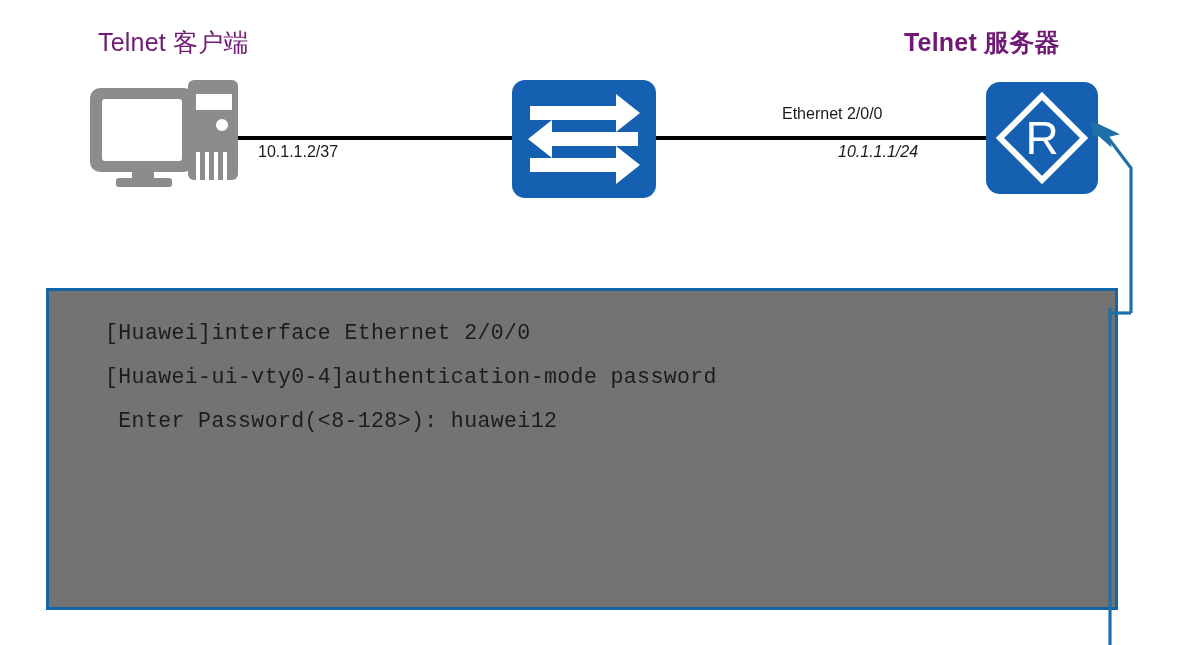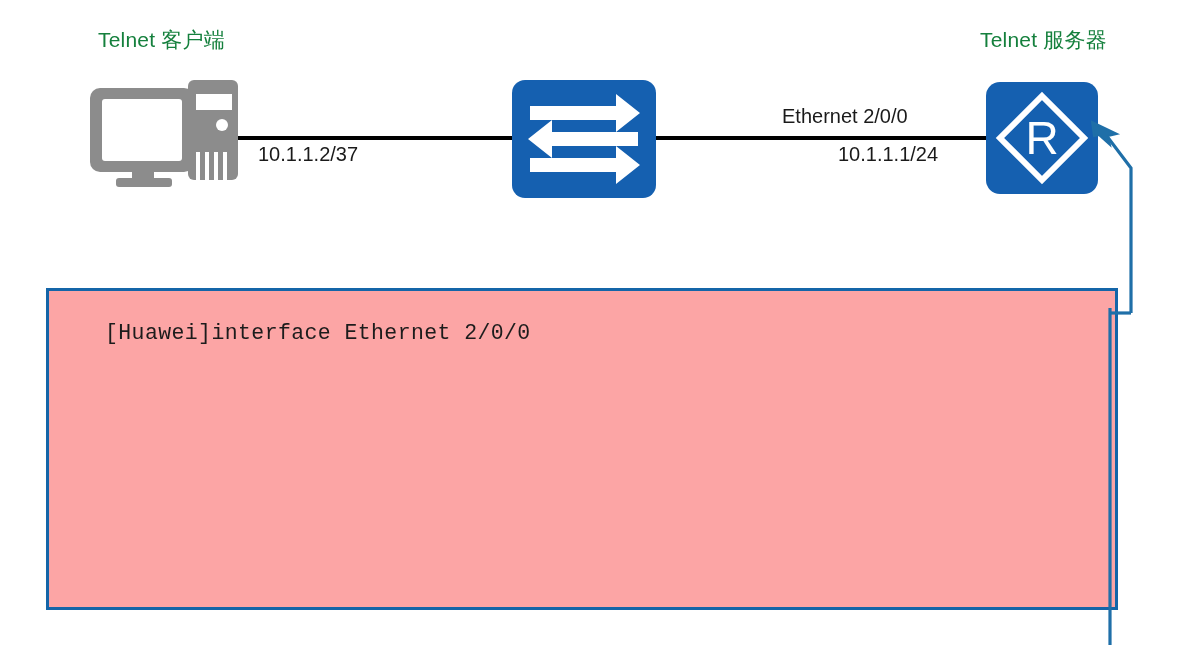--- a/index.html
+++ b/index.html
@@ -11,47 +11,47 @@
     width: 1182px;
     height: 645px;
     position: relative;
     overflow: hidden;
     font-family: "Liberation Sans", sans-serif;
   }
 
   
   .node-label {
     position: absolute;
-    font-size: 21px;
-    color: #15803d;
+    font-size: 25px;
+    color: #701a75;
     white-space: nowrap;
     letter-spacing: 0.2px;
   }
   #client-label { left: 98px;  top: 26px; }
-  #server-label { left: 980px; top: 26px; }
+  #server-label { left: 904px; top: 26px; font-weight: bold; }
 
   
   .link-line {
     position: absolute;
     background: #000000;
     height: 4px;
   }
   #link-pc-switch    { left: 238px; top: 136px; width: 278px; }
   #link-switch-router{ left: 656px; top: 136px; width: 330px; }
 
   
   .caption {
     position: absolute;
-    font-size: 20px;
+    font-size: 16px;
     color: #1a1a1a;
     white-space: nowrap;
   }
   #pc-ip        { left: 258px; top: 143px; }
   #eth-name     { left: 782px; top: 105px; }
-  #router-ip    { left: 838px; top: 143px; }
+  #router-ip    { left: 838px; top: 143px; font-style: italic; }
 
   
   #pc-icon {
     position: absolute;
     left: 88px;
     top: 78px;
     width: 155px;
     height: 112px;
   }
 
@@ -74,21 +74,21 @@
   }
 
   
   #config-box {
     position: absolute;
     left: 46px;
     top: 288px;
     width: 1072px;
     height: 322px;
     box-sizing: border-box;
-    background: #fca5a5;
+    background: #737373;
     border: 3px solid #1465a8;
   }
   #config-lines {
     position: absolute;
     left: 56px;
     top: 20px;
     right: 10px;
   }
   .cmd-line {
     font-family: "Liberation Mono", monospace;
@@ -161,20 +161,22 @@
   <svg width="112" height="112" viewBox="0 0 112 112" xmlns="http://www.w3.org/2000/svg">
     <rect x="0" y="0" width="112" height="112" rx="14" fill="#1560b0"></rect>
     <path d="M56 14 L98 56 L56 98 L14 56 Z" fill="none" stroke="#ffffff" stroke-width="6"></path>
     <text x="56" y="72" text-anchor="middle" font-family="Liberation Sans, sans-serif" font-size="46" fill="#ffffff">R</text>
   </svg>
 </div>
 
 <div id="config-box">
   <div id="config-lines">
     <div class="cmd-line">[Huawei]interface Ethernet 2/0/0</div>
+    <div class="cmd-line">[Huawei-ui-vty0-4]authentication-mode password</div>
+    <div class="cmd-line"> Enter Password(&lt;8-128&gt;): huawei12</div>
   </div>
 </div>
 
 <div id="callout-arrow">
   <svg width="96" height="527" viewBox="0 0 96 527" xmlns="http://www.w3.org/2000/svg">
 
     <path d="M10 6
              L40 48
              L40 48
              L47 44

